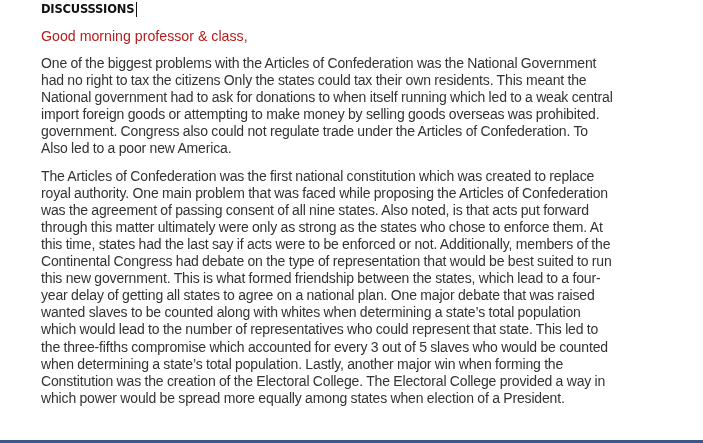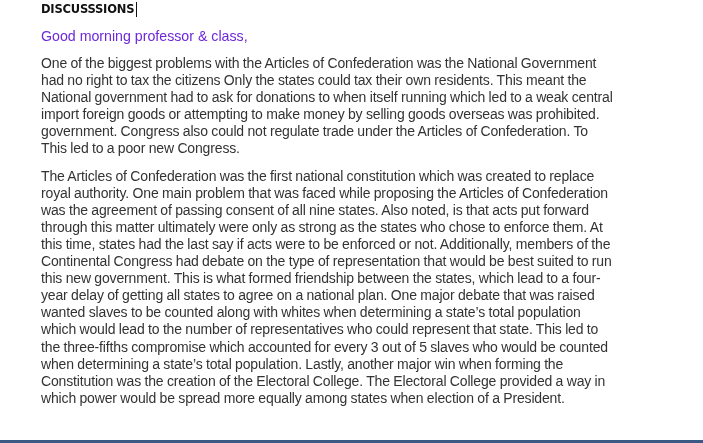--- a/index.html
+++ b/index.html
@@ -1,41 +1,41 @@
 <!DOCTYPE html>
 <html><head>
 <meta charset="utf-8">
 <style>
   html, body { margin:0; padding:0; }
   body { width:703px; height:443px; background:#ffffff; position:relative; overflow:hidden; }
   .doc { position:absolute; left:41px; top:0; width:650px; color:#333333; }
   .title { font-family:"DejaVu Sans", sans-serif; font-weight:bold; font-size:11.5px; color:#111; letter-spacing:-0.2px; height:18px; line-height:18px; display:flex; align-items:center; }
   .caret { display:inline-block; width:1px; height:15px; background:#111; margin-left:2px; }
-  .greet { font-family:"Liberation Sans", sans-serif; font-size:14.2px; line-height:17px; margin-top:10px; color:#6d28d9; }
+  .greet { font-family:"Liberation Sans", sans-serif; font-size:14.2px; line-height:17px; margin-top:10px; color:#b91c1c; }
   .para { font-family:"Liberation Sans", sans-serif; font-size:14px; line-height:17.1px; color:#333; margin-top:10px; letter-spacing:-0.15px; word-spacing:-0.3px; }
   .para span { display:block; white-space:nowrap; }
   .bottom-bar { position:absolute; left:0; top:440px; width:703px; height:3px; background:#3a5a85; }
 </style>
 </head>
 <body>
 
 <div class="doc">
   <div class="title">
     <span>DISCUSSSIONS</span>
     <span class="caret"></span>
   </div>
   <div class="greet">Good morning professor &amp; class,</div>
 
   <div class="para">
     <span>One of the biggest problems with the Articles of Confederation was the National Government</span>
     <span>had no right to tax the citizens Only the states could tax their own residents. This meant the</span>
     <span>National government had to ask for donations to when itself running which led to a weak central</span>
     <span>import foreign goods or attempting to make money by selling goods overseas was prohibited.</span>
     <span>government. Congress also could not regulate trade under the Articles of Confederation. To</span>
-    <span>This led to a poor new Congress.</span>
+    <span>Also led to a poor new America.</span>
   </div>
 
   <div class="para">
     <span>The Articles of Confederation was the first national constitution which was created to replace</span>
     <span>royal authority. One main problem that was faced while proposing the Articles of Confederation</span>
     <span>was the agreement of passing consent of all nine states. Also noted, is that acts put forward</span>
     <span>through this matter ultimately were only as strong as the states who chose to enforce them. At</span>
     <span>this time, states had the last say if acts were to be enforced or not. Additionally, members of the</span>
     <span>Continental Congress had debate on the type of representation that would be best suited to run</span>
     <span>this new government. This is what formed friendship between the states, which lead to a four-</span>

